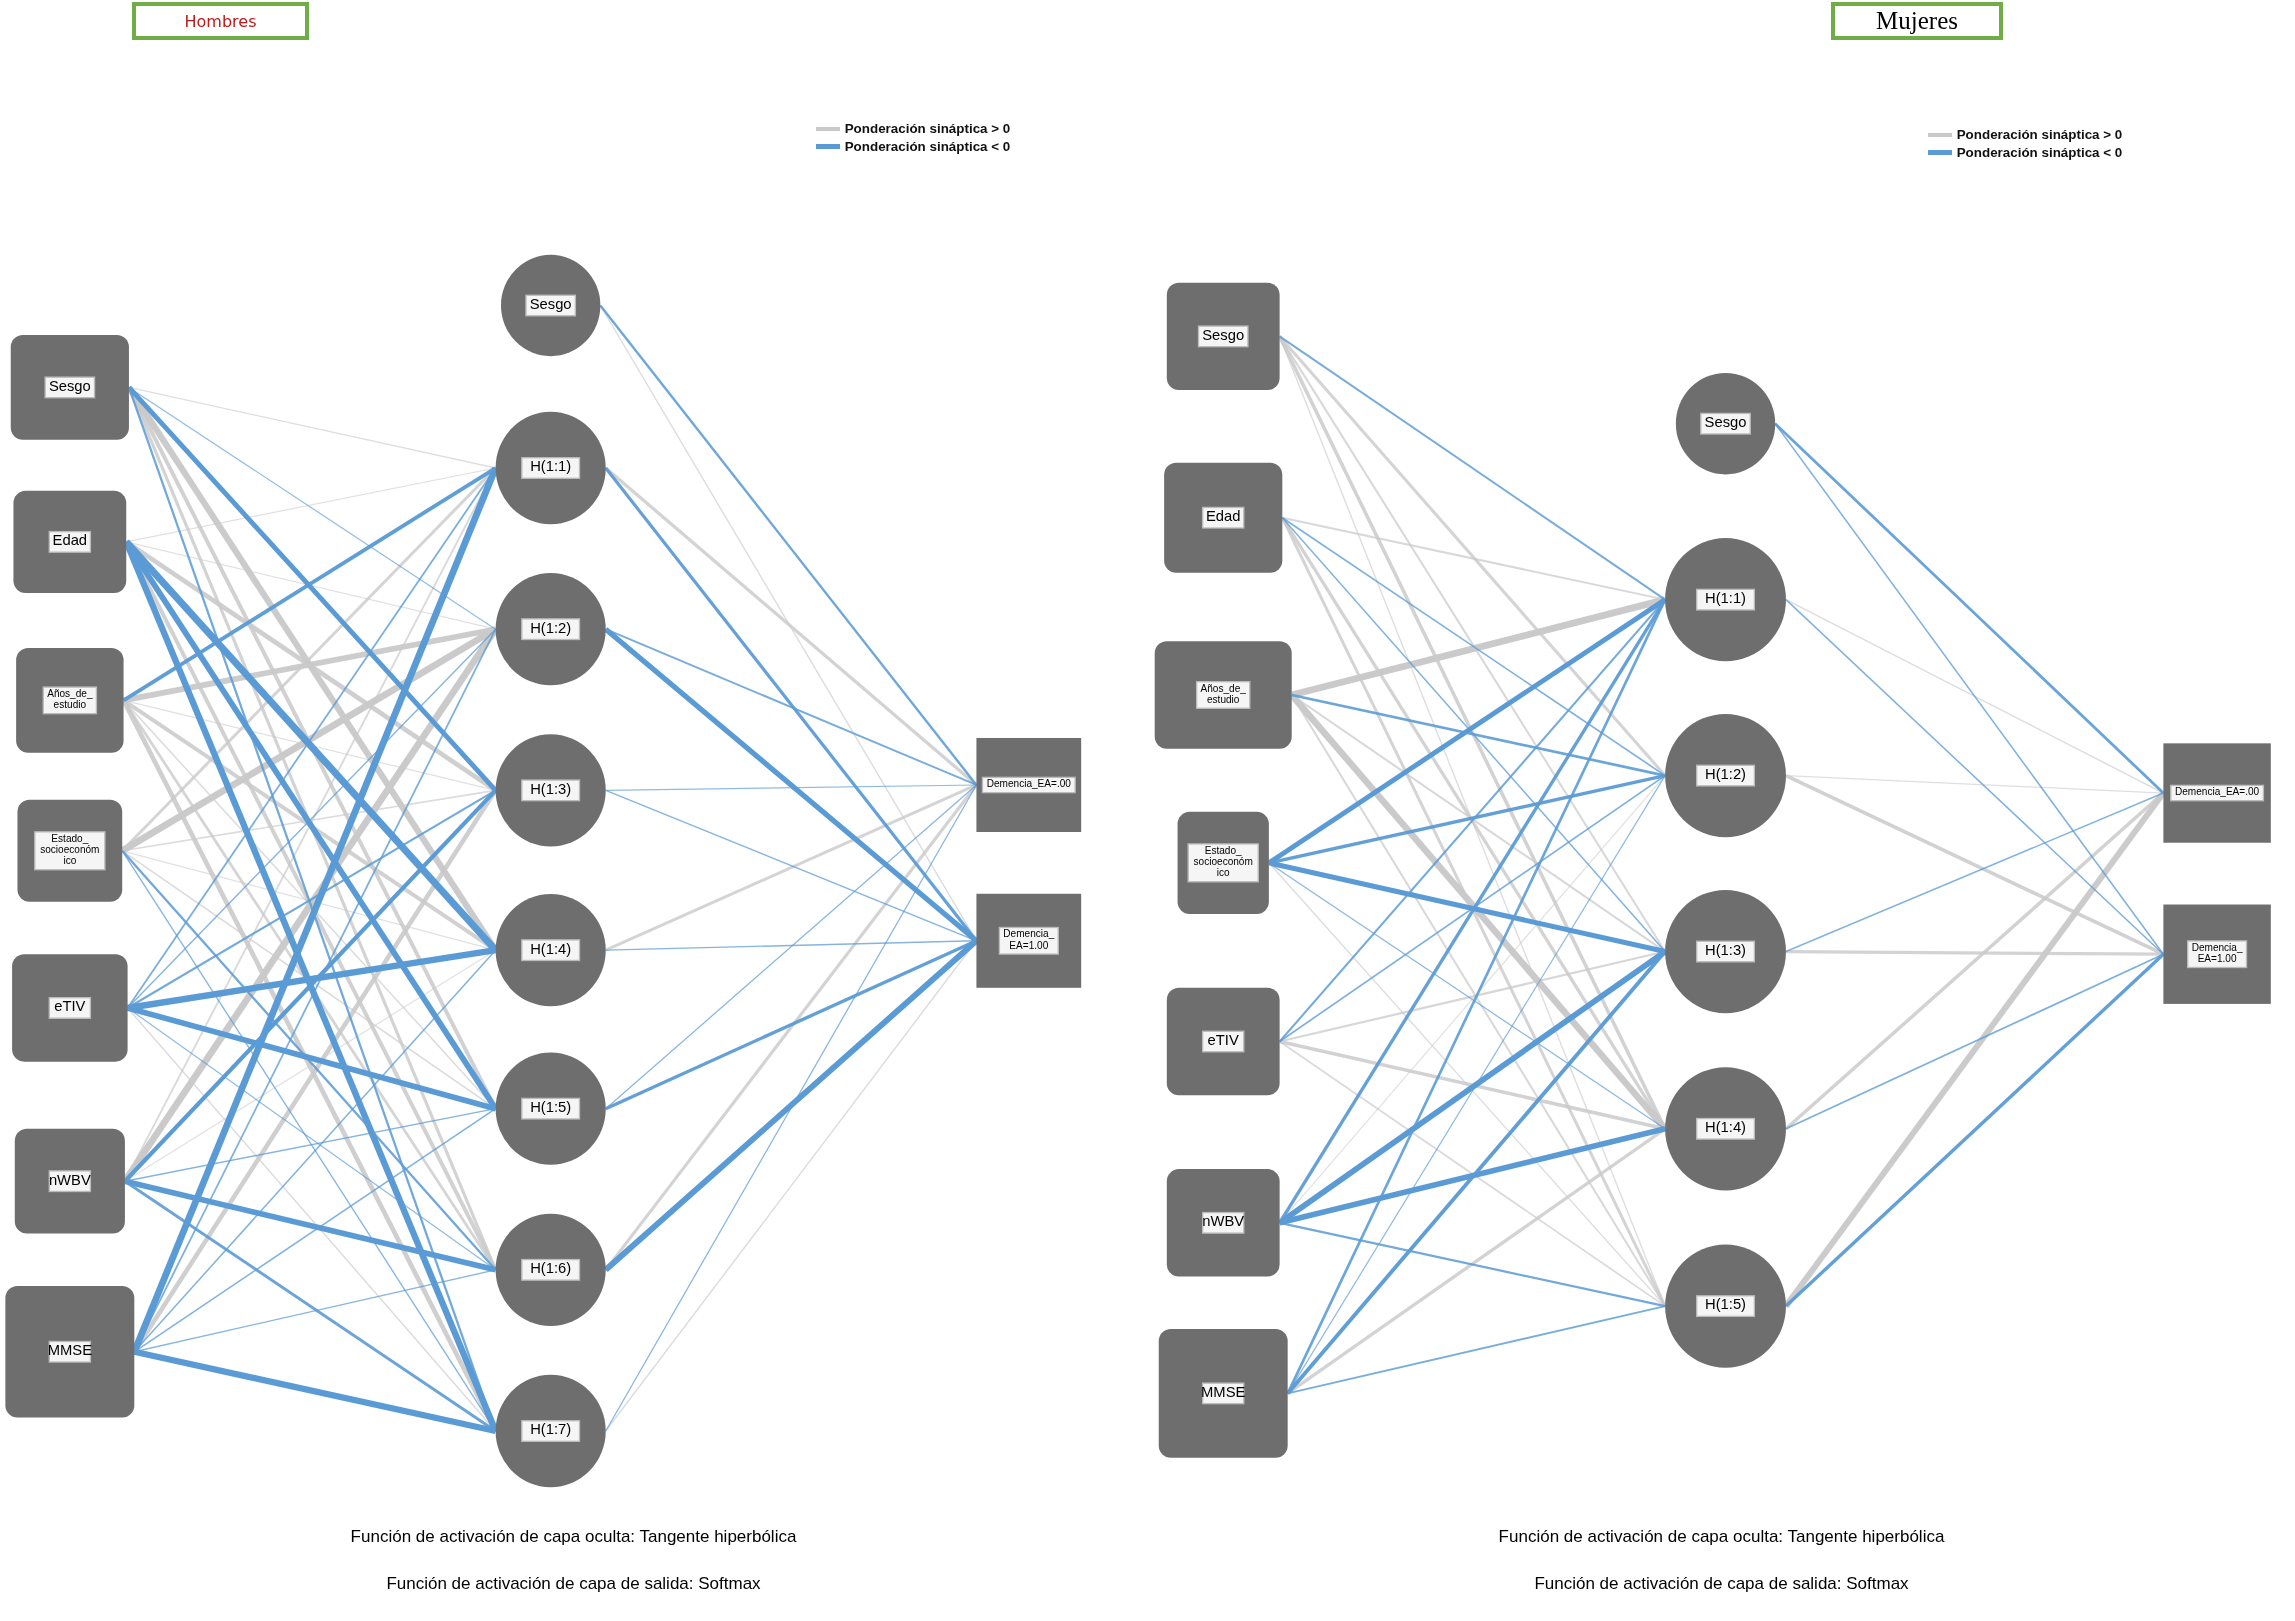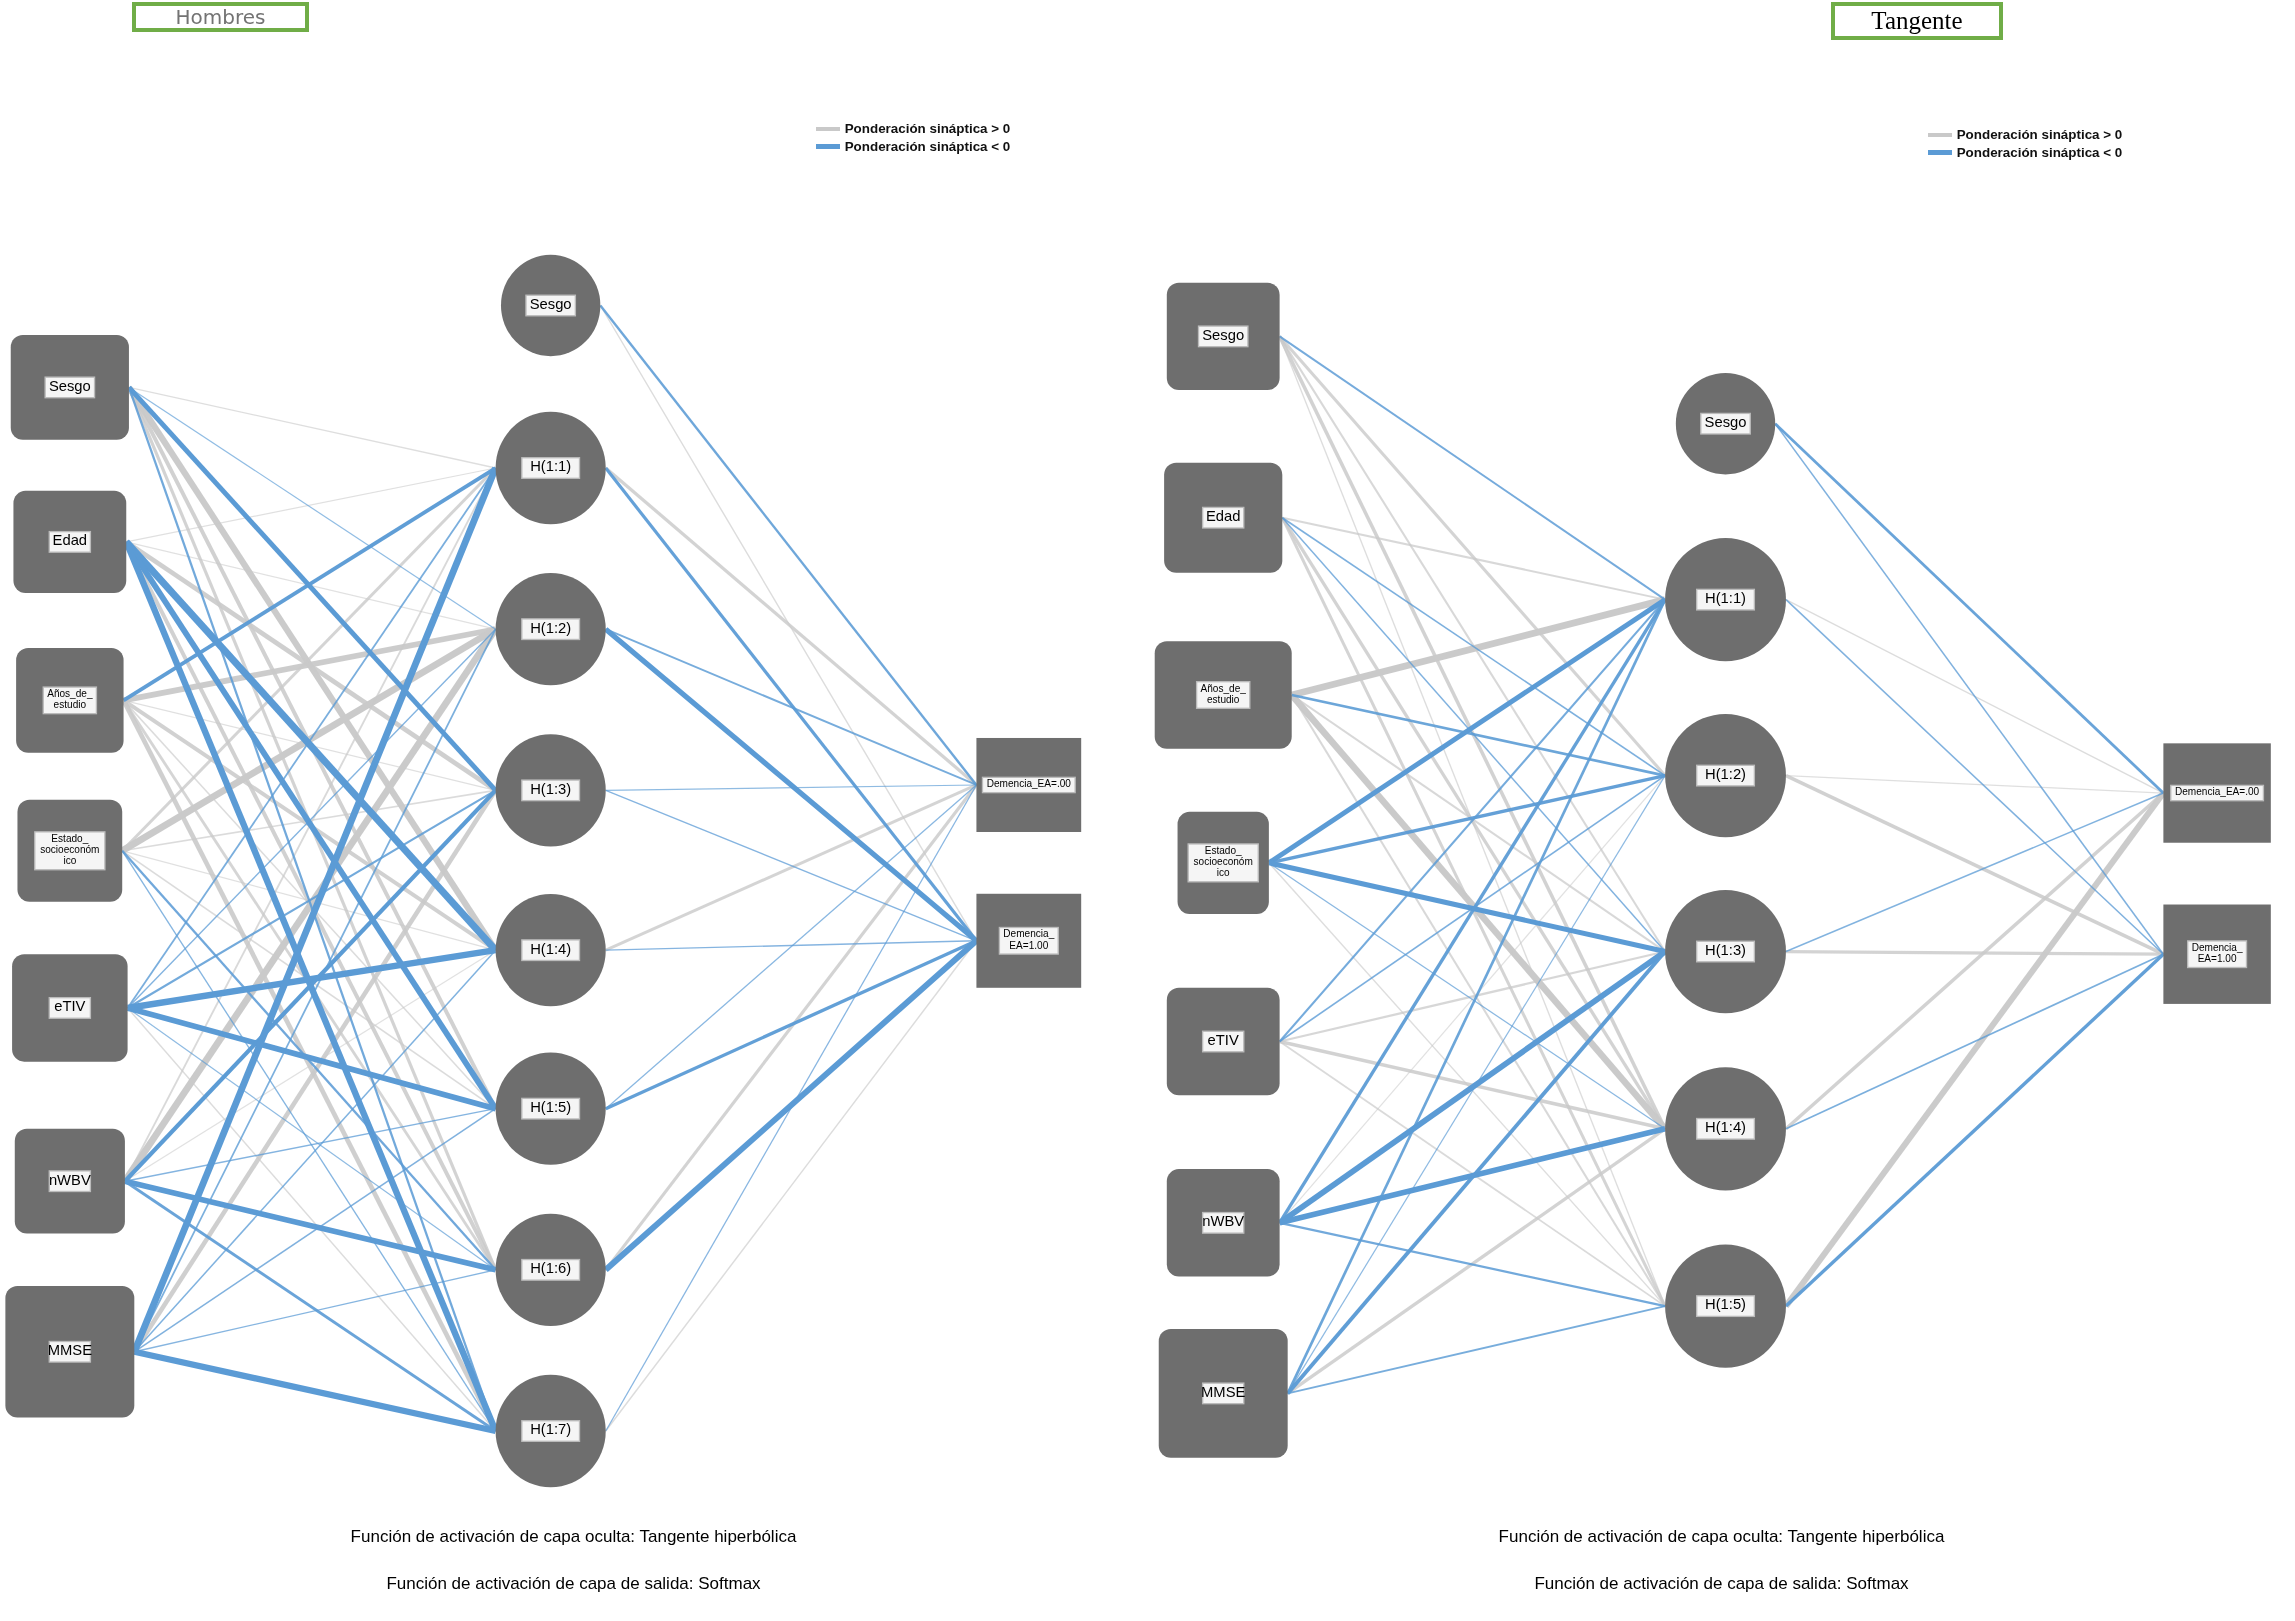--- a/index.html
+++ b/index.html
@@ -27,24 +27,24 @@
     position: absolute;
     border: 4px solid #70AD47;
     background: #ffffff;
     box-sizing: border-box;
     display: flex;
     align-items: center;
     justify-content: center;
     text-align: center;
   }
   #title-hombres {
-    left: 132px; top: 2px; width: 177px; height: 30px;
+    left: 132px; top: 2px; width: 177px; height: 38px;
     font-family: "DejaVu Sans", sans-serif;
-    font-size: 20px;
-    color: #737373;
+    font-size: 16px;
+    color: #b91c1c;
   }
   #title-mujeres {
     left: 683px; top: 2px; width: 172px; height: 38px;
     font-family: "Liberation Serif", serif;
     font-size: 25px;
     color: #000;
   }
 
   .legend {
     position: absolute;
@@ -264,21 +264,21 @@
     <span>Función de activación de capa oculta: Tangente hiperbólica</span>
   </div>
   <div class="caption" style="left:0; top:1574px; width:1147px;">
     <span>Función de activación de capa de salida: Softmax</span>
   </div>
 </div>
 
 <div class="panel" id="panel-mujeres">
 
   <div class="title-box" id="title-mujeres">
-    <span>Tangente</span>
+    <span>Mujeres</span>
   </div>
 
   <div class="legend" style="left:780px; top:126px;">
     <div class="legend-row">
       <span class="legend-swatch sw-pos"></span>
       <span>Ponderación sináptica &gt; 0</span>
     </div>
     <div class="legend-row">
       <span class="legend-swatch sw-neg"></span>
       <span>Ponderación sináptica &lt; 0</span>

